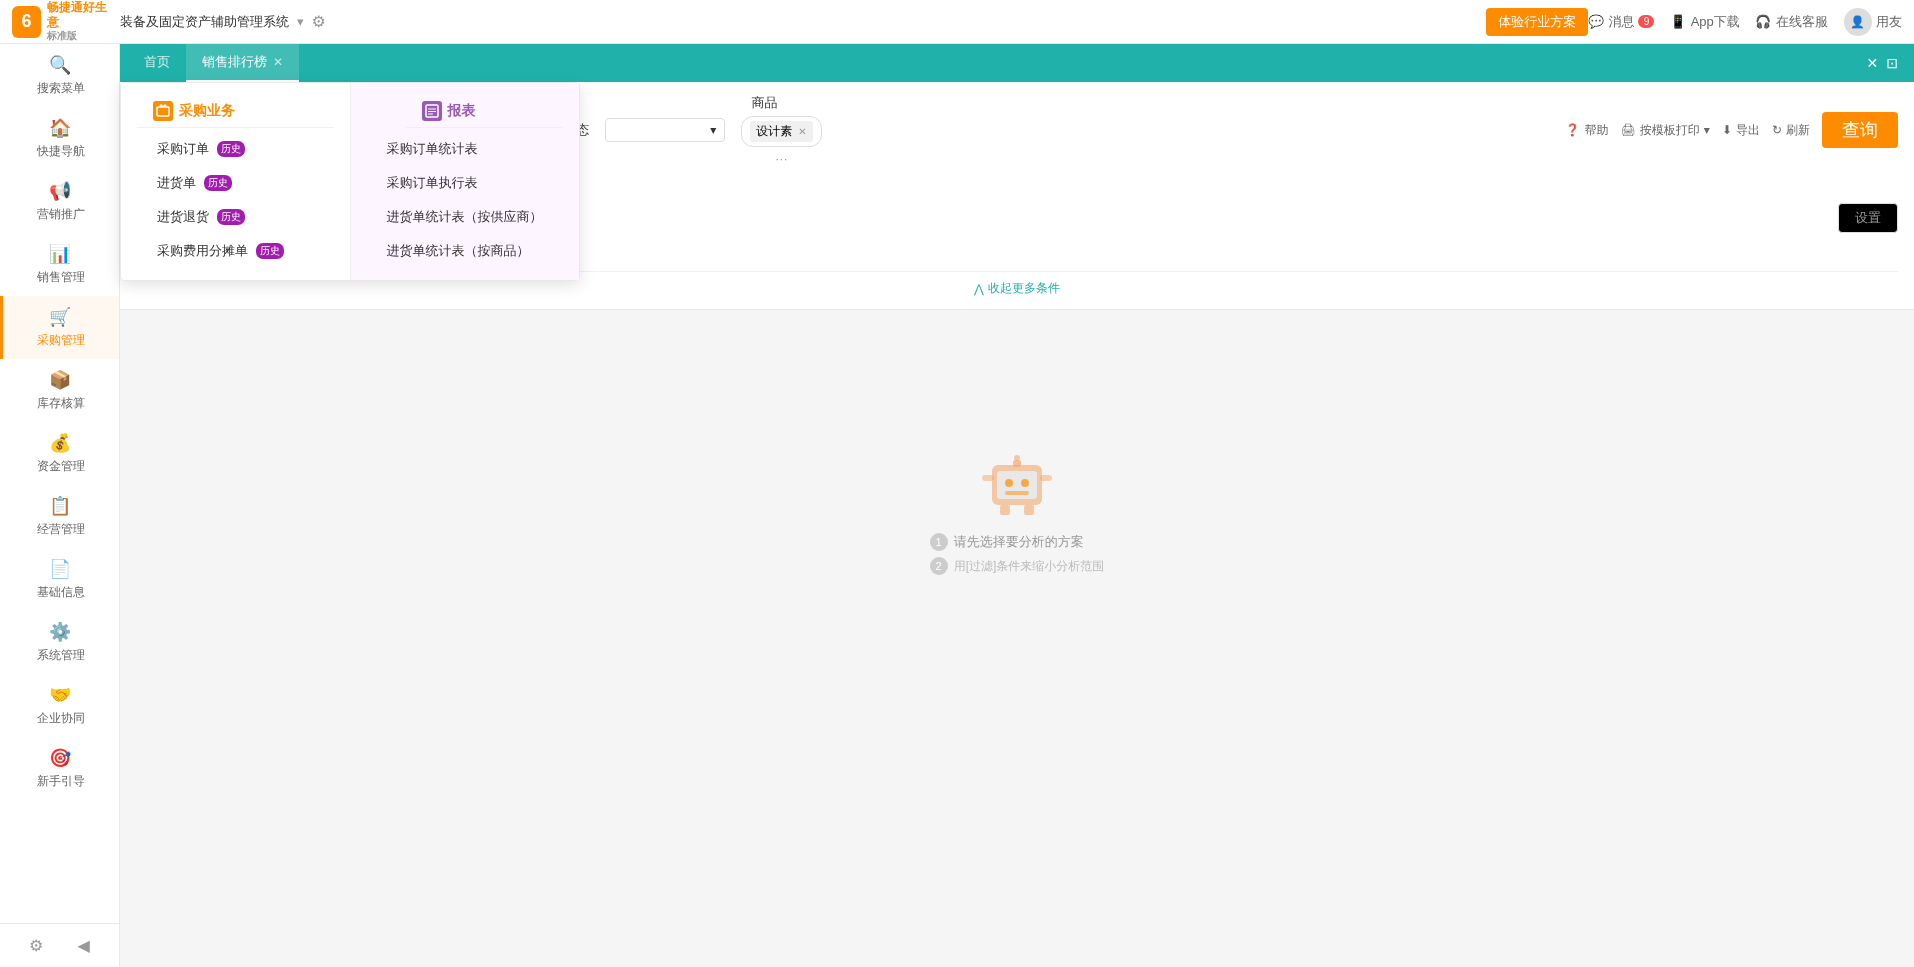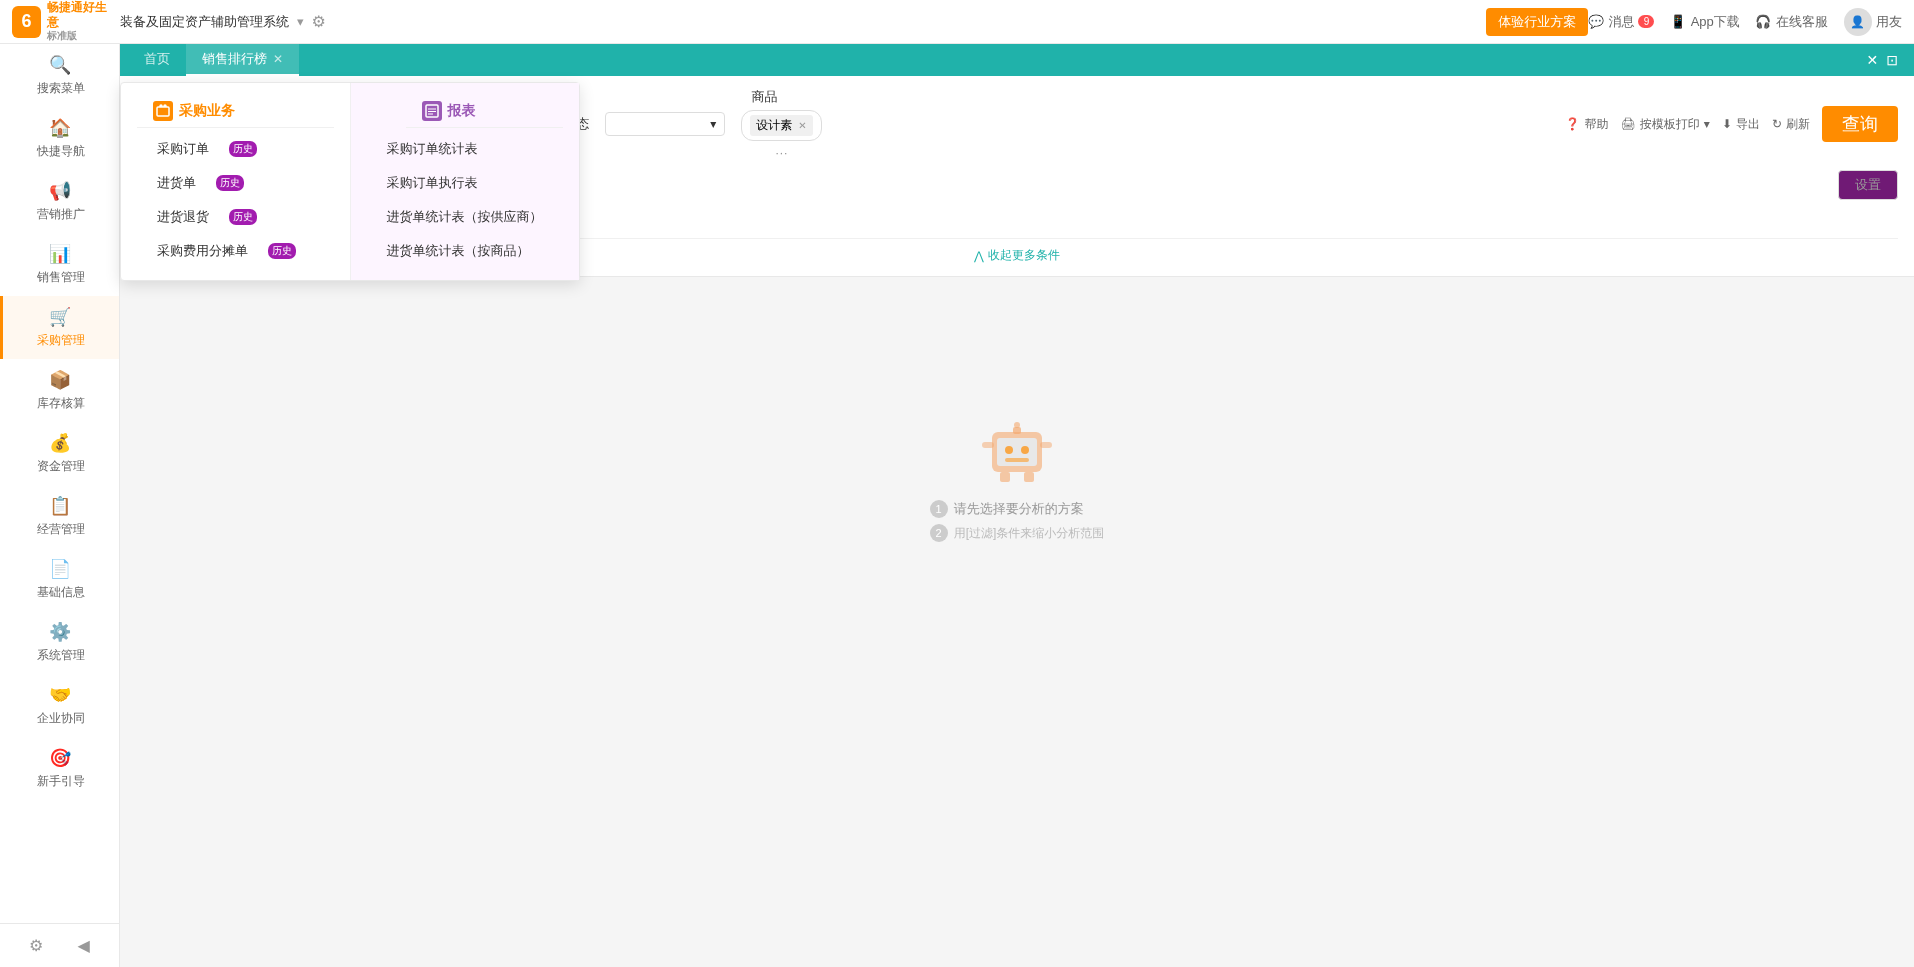--- a/index.html
+++ b/index.html
@@ -128,21 +128,21 @@
       height: calc(100vh - 44px);
       display: flex;
       flex-direction: column;
     }
 
     
     .tabbar {
       background: #20b2aa;
       display: flex;
       align-items: stretch;
-      height: 32px;
+      height: 38px;
       padding: 0 8px;
     }
     .tab {
       display: flex;
       align-items: center;
       padding: 0 16px;
       cursor: pointer;
       color: rgba(255,255,255,0.8);
       font-size: 13px;
       gap: 6px;
@@ -195,27 +195,28 @@
     .query-btn {
       background: #ff8c00;
       color: white;
       border: none;
       border-radius: 4px;
       padding: 6px 20px;
       cursor: pointer;
       font-size: 18px;
     }
     .set-btn {
-      background: #701a75;
+      background: #000000;
       color: #999;
       border: 1px solid #ddd;
       border-radius: 4px;
       padding: 5px 16px;
       cursor: pointer;
       font-size: 13px;
+      margin-top: 27px;
     }
 
     .filter-label { color: #333; font-size: 13px; white-space: nowrap; min-width: 60px; }
     .filter-select {
       display: flex; align-items: center; gap: 4px;
       border: 1px solid #ddd; border-radius: 4px;
       padding: 4px 8px;
       cursor: pointer;
       background: white;
       color: #333;
@@ -303,21 +304,21 @@
       background: #fdf5ff;
     }
     .dropdown-right .dropdown-section-title {
       color: #9b59b6;
       margin-left: 39px;
     }
     .dropdown-right .section-icon {
       background: #9b59b6;
     }
     .dropdown-item {
-      display: flex; align-items: center; gap: 20px;
+      display: flex; align-items: center; gap: 8px;
       padding: 8px 20px;
       cursor: pointer;
       color: #333;
       font-size: 13px;
     }
     .history-tag {
       background: #a21caf;
       color: white;
       border-radius: 7px;
       font-size: 10px;

